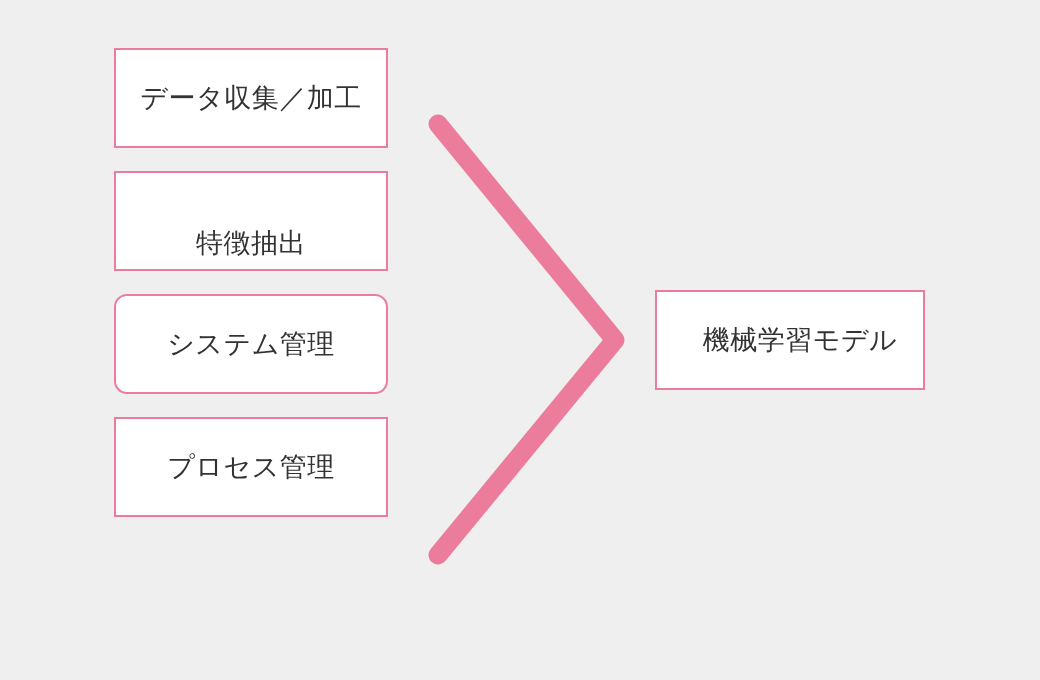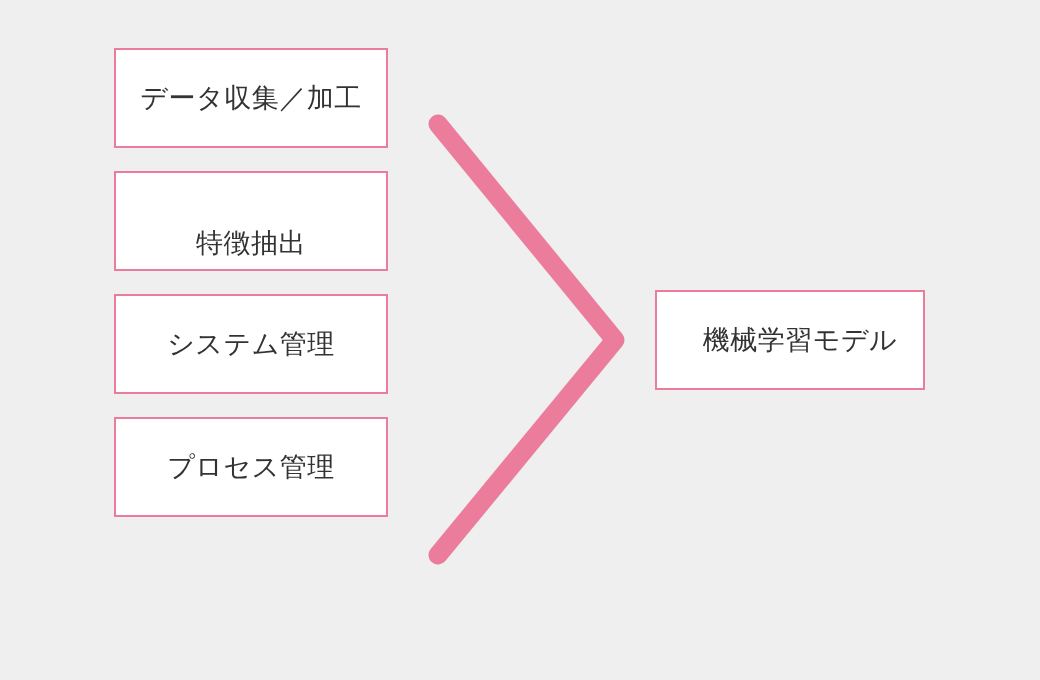--- a/index.html
+++ b/index.html
@@ -86,21 +86,21 @@
 
     <div class="node-box" style="border-color: rgb(236, 124, 156);">
       <span class="node-label" style="color: rgb(51, 51, 51);">データ収集／加工</span>
     </div>
 
     <div class="node-box" style="border-color: rgb(236, 124, 156);">
       <span class="node-label" style="color: rgb(51, 51, 51); margin-top: 45px;">特徴抽出</span>
     </div>
 
 
-    <div class="node-box" style="border-color: rgb(236, 124, 156);">
+    <div class="node-box" style="border-color: rgb(236, 124, 156); border-radius: 13px;">
       <span class="node-label" style="color: rgb(51, 51, 51);">システム管理</span>
     </div>
 
     <div class="node-box" style="border-color: rgb(236, 124, 156);">
       <span class="node-label" style="color: rgb(51, 51, 51);">プロセス管理</span>
     </div>
 
   </div>
 
   <svg class="chevron-layer" viewBox="0 0 1040 680" width="1040" height="680">

